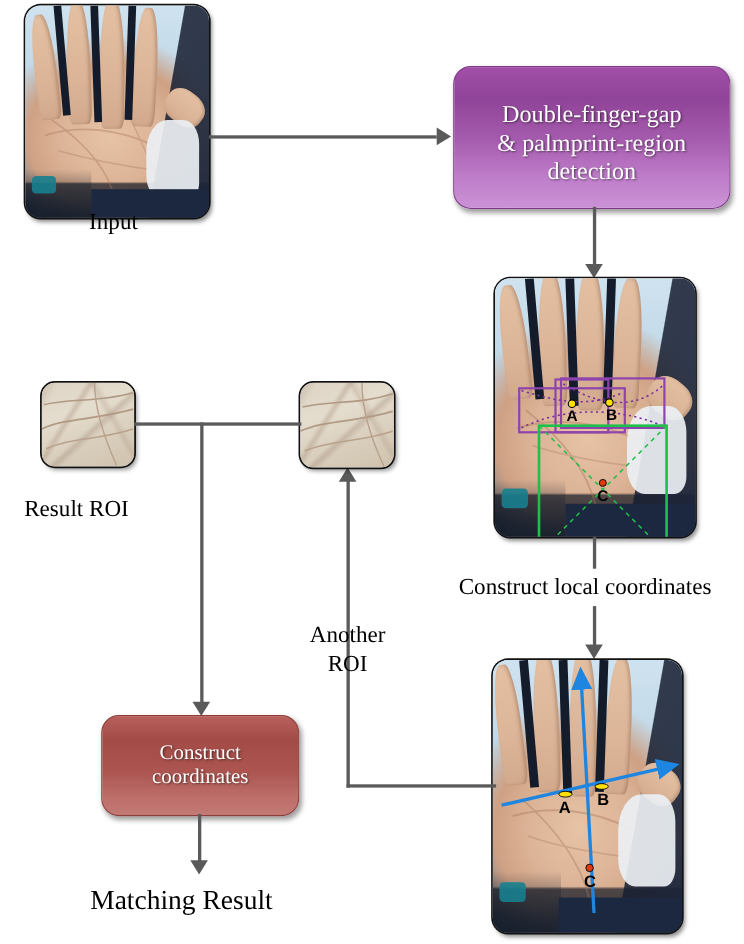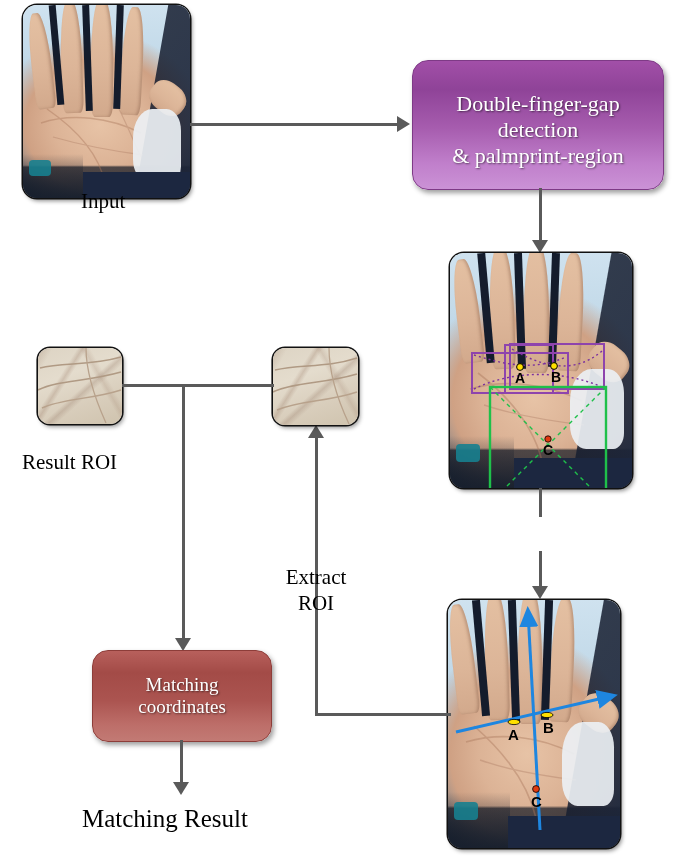--- a/index.html
+++ b/index.html
@@ -114,22 +114,22 @@
     </div>
   </div>
   <div class="label" style="left:81px;top:189px;font-size:21px;">Input</div>
 
   <div class="ln h" style="left:190px;top:123px;width:207px;"></div>
   <div class="arrowhead ah-right" style="left:397px;top:116px;"></div>
 
   <div class="procbox purple" style="left:412px;top:60px;width:250px;height:128px;">
     <div style="padding:0 8px;margin-top:10px;">
       <div>Double-finger-gap</div>
+      <div>&amp; palmprint-region</div>
       <div>detection</div>
-      <div>&amp; palmprint-region</div>
     </div>
   </div>
 
   <div class="ln v" style="left:539px;top:188px;height:53px;"></div>
   <div class="arrowhead ah-down" style="left:532px;top:240px;"></div>
 
   <div class="photo" style="left:450px;top:253px;width:182px;height:235px;">
     <div class="inner">
       <div class="palmbg"></div>
       <div class="fingers">
@@ -167,20 +167,21 @@
         <circle cx="98" cy="186" r="3.2" fill="#e03a10" stroke="#000" stroke-width=".8"></circle>
       </svg>
       <div class="label" style="left:65px;top:117px;font-size:14px;font-family:'Liberation Sans',sans-serif;font-weight:600;">A</div>
       <div class="label" style="left:101px;top:116px;font-size:14px;font-family:'Liberation Sans',sans-serif;font-weight:600;">B</div>
       <div class="label" style="left:93px;top:189px;font-size:14px;font-family:'Liberation Sans',sans-serif;font-weight:600;">C</div>
     </div>
   </div>
 
   <div class="ln v" style="left:539px;top:488px;height:29px;"></div>
 
+  <div class="label" style="left:417px;top:521px;font-size:21px;">Construct local coordinates</div>
 
   <div class="ln v" style="left:539px;top:551px;height:36px;"></div>
   <div class="arrowhead ah-down" style="left:532px;top:586px;"></div>
 
   <div class="photo" style="left:448px;top:600px;width:172px;height:248px;">
     <div class="inner">
       <div class="palmbg"></div>
       <div class="fingers">
         <i style="left:4px;top:4px;width:22px;height:110px;transform:rotate(-7deg);"></i>
         <i style="left:37px;top:-8px;width:23px;height:128px;transform:rotate(-2deg);"></i>
@@ -217,21 +218,21 @@
       <div class="label" style="left:95px;top:119px;font-size:15px;font-family:'Liberation Sans',sans-serif;font-weight:600;">B</div>
       <div class="label" style="left:83px;top:193px;font-size:15px;font-family:'Liberation Sans',sans-serif;font-weight:600;">C</div>
     </div>
   </div>
 
   <div class="ln h" style="left:315px;top:713px;width:136px;"></div>
   <div class="ln v" style="left:315px;top:430px;height:286px;"></div>
   <div class="arrowhead ah-up" style="left:308px;top:425px;"></div>
 
   <div class="label" style="left:280px;top:565px;font-size:21px;text-align:center;width:72px;line-height:1.22;">
-    <div>Extract</div>
+    <div>Another</div>
     <div>ROI</div>
   </div>
 
   <div class="roi" style="left:273px;top:348px;width:85px;height:77px;">
     <div class="tex"></div>
     <svg class="overlay" viewBox="0 0 85 77" preserveAspectRatio="none">
       <path d="M2,22 C26,16 54,20 84,10" stroke="#b09a84" stroke-width="1.5" fill="none"></path>
       <path d="M0,44 C22,34 50,36 84,26" stroke="#b09a84" stroke-width="1.6" fill="none"></path>
       <path d="M4,62 C28,52 54,54 84,44" stroke="#b8a28c" stroke-width="1.4" fill="none"></path>
       <path d="M56,0 C56,22 62,46 76,76" stroke="#b8a28c" stroke-width="1.3" fill="none"></path>
@@ -248,21 +249,21 @@
     </svg>
   </div>
   <div class="label" style="left:22px;top:450px;font-size:21px;">Result ROI</div>
 
   <div class="ln h" style="left:122px;top:384px;width:152px;"></div>
   <div class="ln v" style="left:182px;top:384px;height:256px;"></div>
   <div class="arrowhead ah-down" style="left:175px;top:638px;"></div>
 
   <div class="procbox red" style="left:92px;top:650px;width:178px;height:90px;">
     <div>
-      <div>Matching</div>
+      <div>Construct</div>
       <div>coordinates</div>
     </div>
   </div>
 
   <div class="ln v" style="left:180px;top:740px;height:44px;"></div>
   <div class="arrowhead ah-down" style="left:173px;top:782px;"></div>
 
   <div class="label" style="left:82px;top:805px;font-size:25px;">Matching Result</div>
 
 </div>

